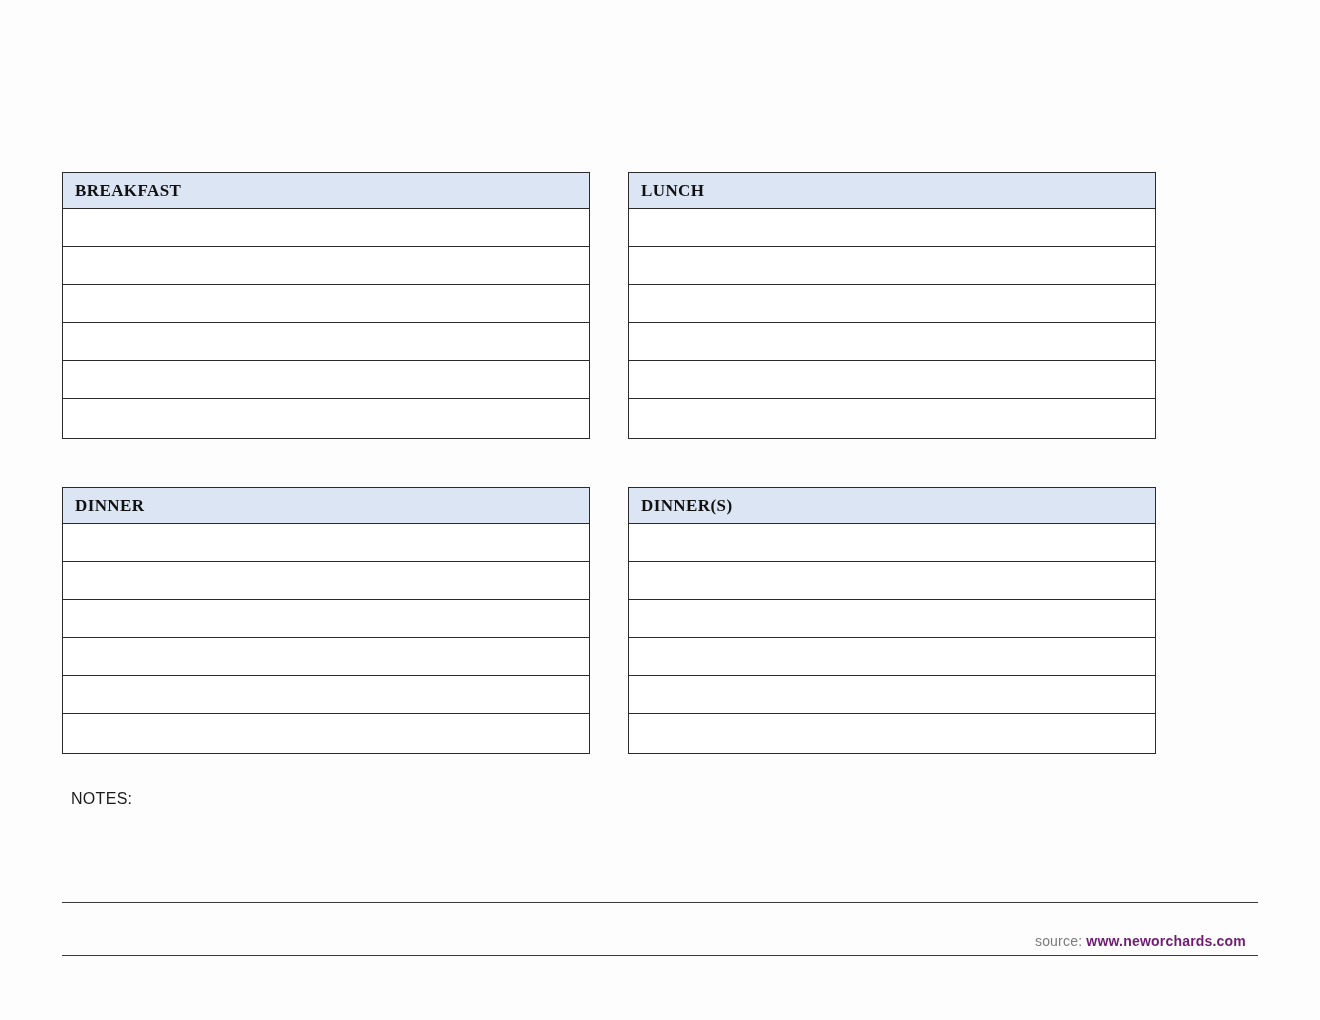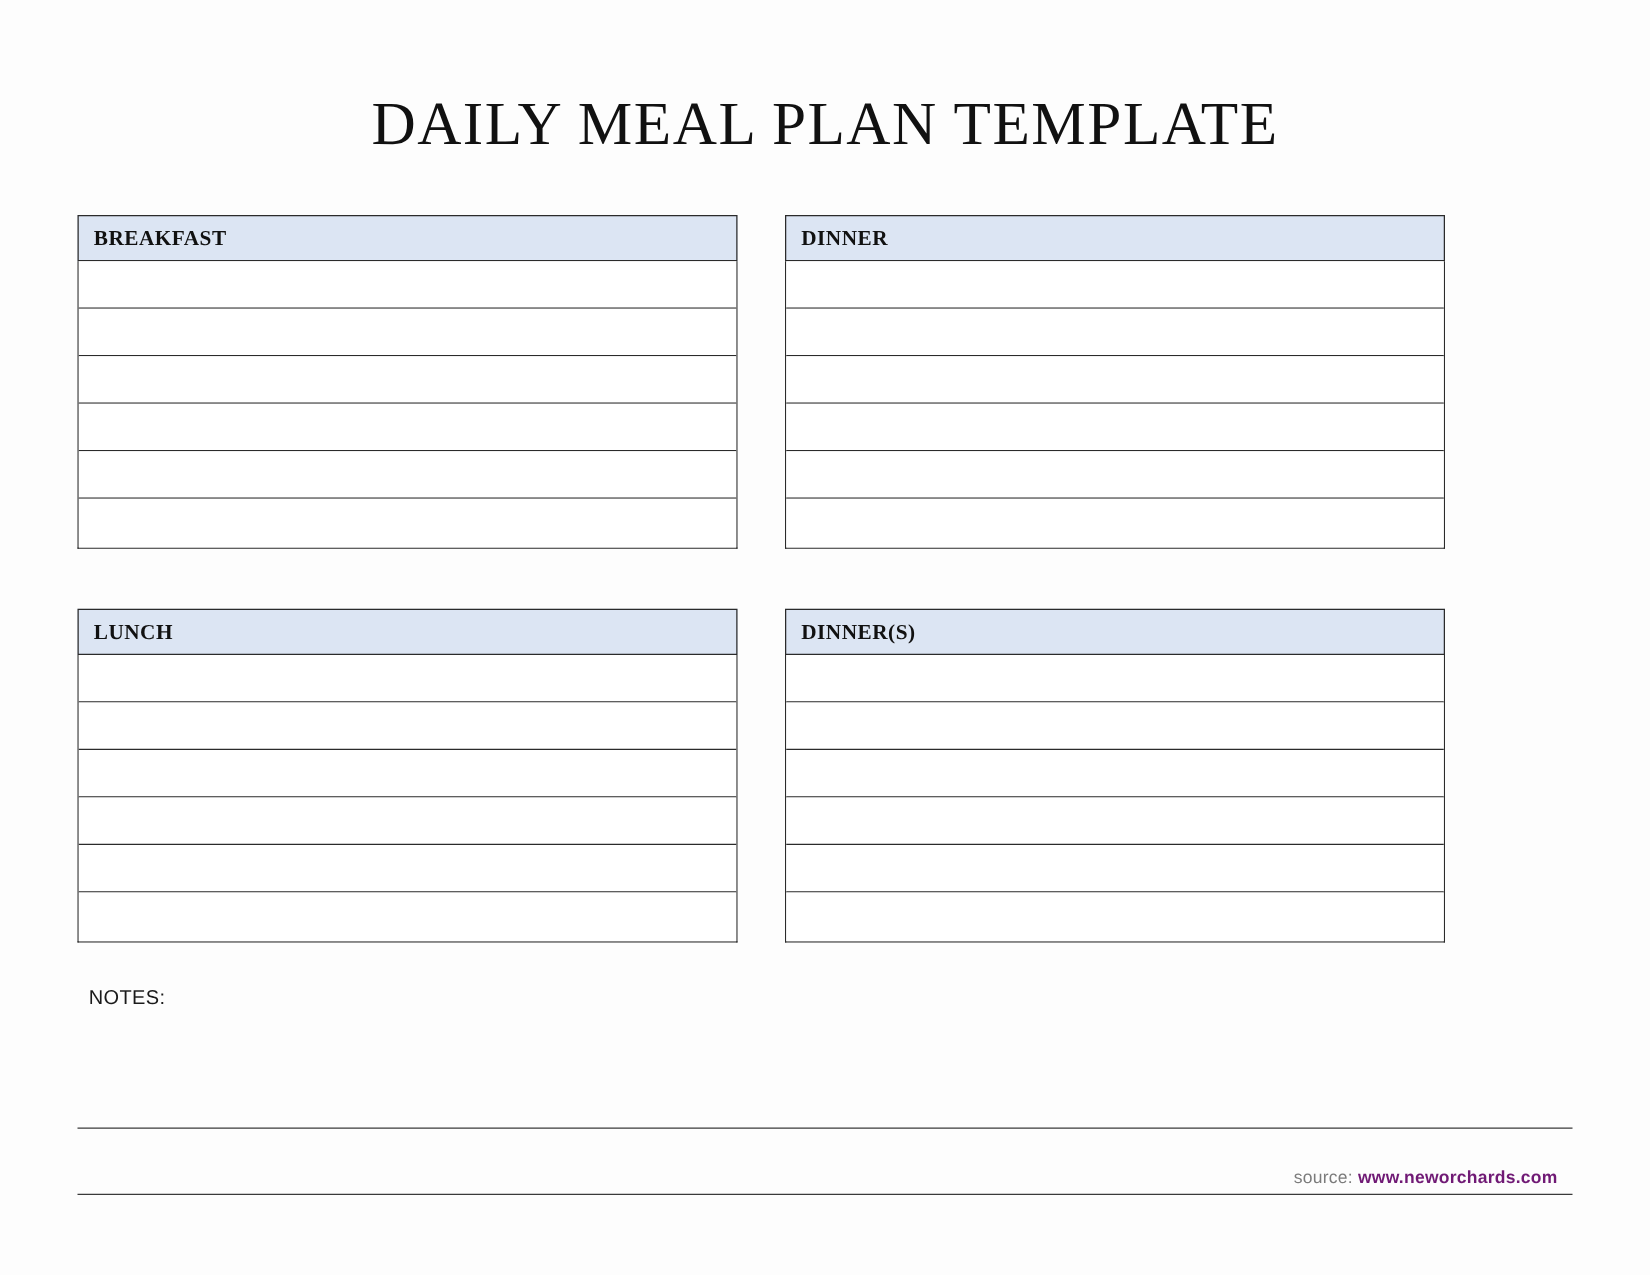--- a/index.html
+++ b/index.html
@@ -100,55 +100,54 @@
   .source b {
     color: #701a75;
     font-weight: bold;
   }
 </style>
 </head>
 <body>
 
 <div class="page">
 
-  <h1 class="title">DAILY MEAL PLAN TEMPLATE</h1>
 
   <div class="grid">
 
     <div class="card">
       <div class="card-header">
         <span>BREAKFAST</span>
       </div>
       <div class="card-body">
         <div class="row"></div>
         <div class="row"></div>
         <div class="row"></div>
         <div class="row"></div>
         <div class="row"></div>
         <div class="row"></div>
       </div>
     </div>
 
     <div class="card">
       <div class="card-header">
-        <span>DINNER</span>
+        <span>LUNCH</span>
       </div>
       <div class="card-body">
         <div class="row"></div>
         <div class="row"></div>
         <div class="row"></div>
         <div class="row"></div>
         <div class="row"></div>
         <div class="row"></div>
       </div>
     </div>
 
     <div class="card">
       <div class="card-header">
-        <span>LUNCH</span>
+        <span>DINNER</span>
       </div>
       <div class="card-body">
         <div class="row"></div>
         <div class="row"></div>
         <div class="row"></div>
         <div class="row"></div>
         <div class="row"></div>
         <div class="row"></div>
       </div>
     </div>

